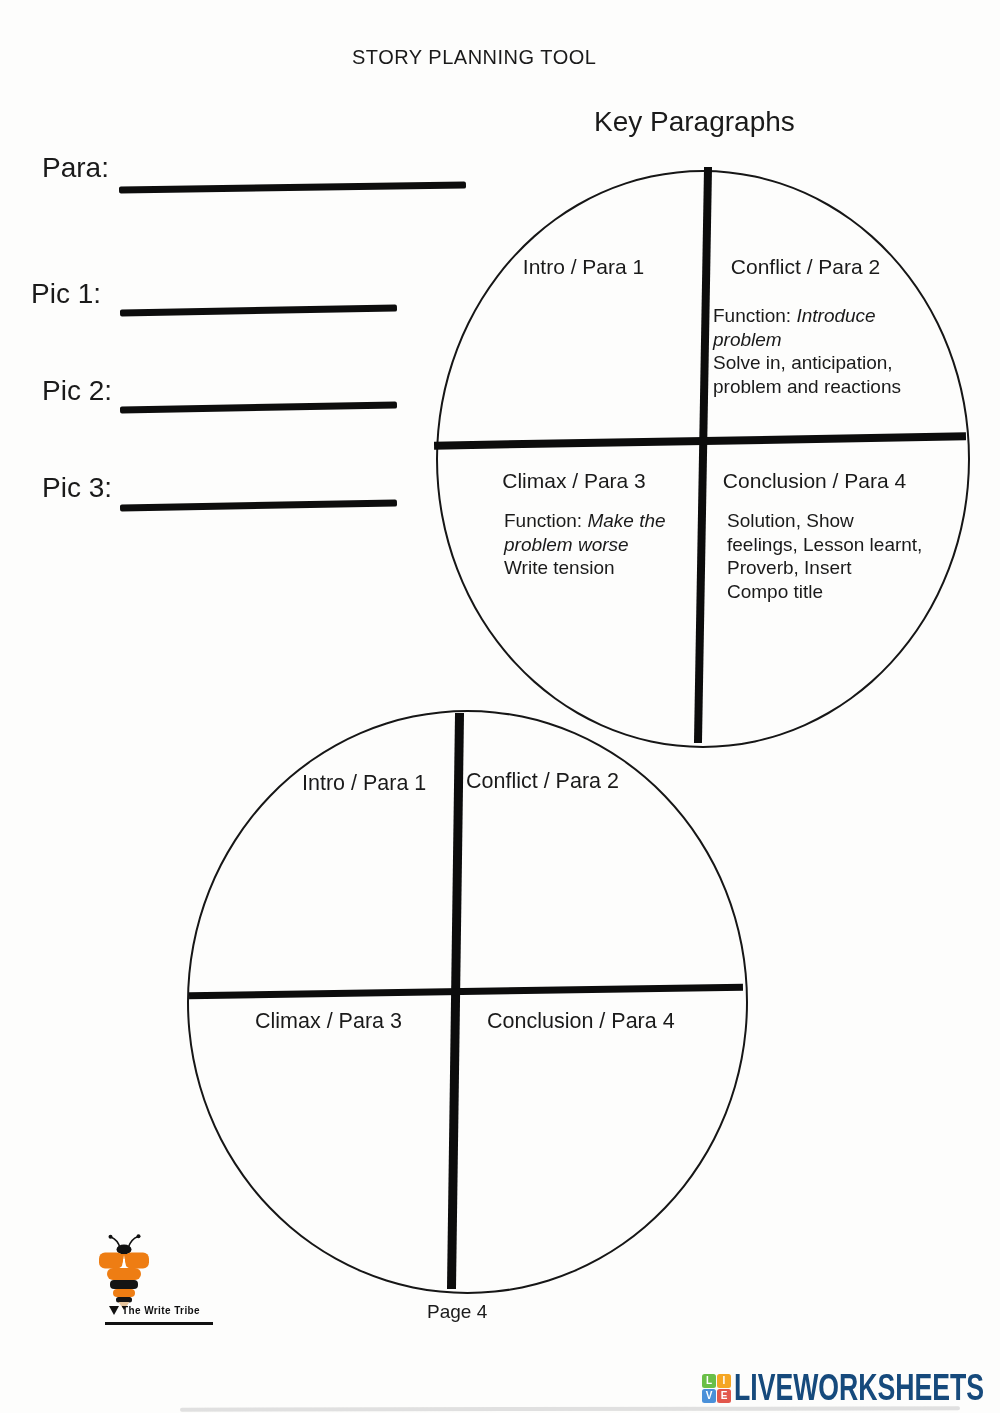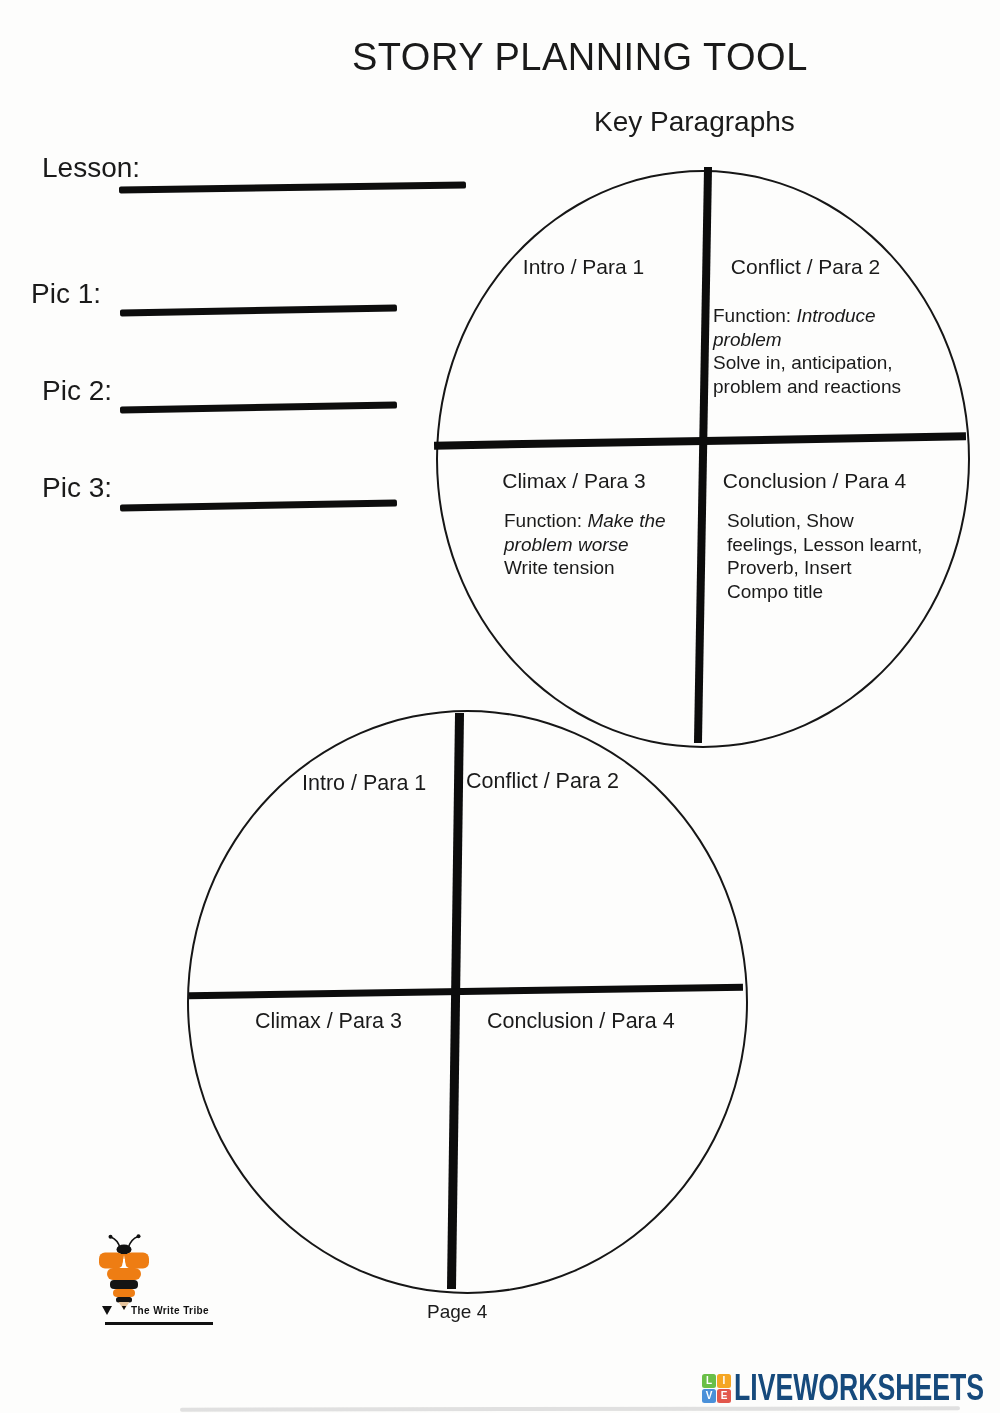--- a/index.html
+++ b/index.html
@@ -3,21 +3,21 @@
 <meta charset="utf-8">
 <style>
   html,body { margin:0; padding:0; background:#ffffff; }
   .page {
     position:relative; width:1000px; height:1413px;
     background:#fdfdfc; overflow:hidden;
     font-family:"Liberation Sans", sans-serif; color:#1a1a1a;
   }
   .abs { position:absolute; }
 
-  .page-title { left:352px; top:36px; font-size:38px; letter-spacing:.5px; white-space:nowrap; }
+  .page-title { left:352px; top:46px; font-size:20px; letter-spacing:.5px; white-space:nowrap; }
   .subtitle   { left:594px; top:106px; font-size:28px; white-space:nowrap; }
 
   .field-label { font-size:28px; white-space:nowrap; }
   .ans-line { background:#0d0d0d; border-radius:2px; }
 
   .circle-outline {
     border:2px solid #161616; border-radius:50%;
     background:transparent;
   }
   .divider { background:#0c0c0c; }
@@ -26,21 +26,21 @@
   .quad-heading { font-size:21px; text-align:center; white-space:nowrap; }
   .quad-body { font-size:19px; line-height:23.5px; }
   .fn-value { font-style:italic; }
   .quad-details { white-space:pre; }
 
   .circle-label { font-size:21.5px; white-space:nowrap; }
 
   .page-number { left:427px; top:1301px; font-size:19px; }
 
   
-  .tribe-row { left:102px; top:1305px; display:flex; align-items:center; gap:19px; }
+  .tribe-row { left:109px; top:1305px; display:flex; align-items:center; gap:3px; }
   .nib { width:0; height:0; border-left:5px solid transparent; border-right:5px solid transparent; border-top:9px solid #111; }
   .tribe-text { font-size:10px; font-weight:bold; letter-spacing:.4px; color:#111; white-space:nowrap; }
   .tribe-underline { left:105px; top:1322px; width:108px; height:3px; background:#111; }
 
   
   .lw { left:702px; top:1367px; display:flex; align-items:center; text-decoration:none; cursor:pointer; }
   .lw-grid { display:grid; grid-template-columns:14px 14px; grid-template-rows:14px 14px; gap:1px; }
   .lw-cell { border-radius:2.5px; color:#fff; font-size:10px; font-weight:bold;
              display:flex; align-items:center; justify-content:center; line-height:1; }
   .lw-word { font-weight:bold; font-size:36px; letter-spacing:0px; white-space:nowrap;
@@ -49,21 +49,21 @@
   .bottom-artifact { left:180px; top:1407px; width:780px; height:4px; background:#c9c9c9; opacity:.55; transform:rotate(-.1deg); border-radius:2px; }
 </style>
 </head>
 <body>
 
 <div class="page">
 
   <div class="abs page-title">STORY PLANNING TOOL</div>
   <div class="abs subtitle">Key Paragraphs</div>
 
-  <div class="abs field-label" style="left:42px; top:152px;">Lesson:</div>
+  <div class="abs field-label" style="left:42px; top:152px;">Para:</div>
   <div class="abs ans-line" style="left:119px; top:184px; width:347px; height:7px; transform:rotate(-0.8deg);"></div>
 
   <div class="abs field-label" style="left:31px; top:278px;">Pic 1:</div>
   <div class="abs ans-line" style="left:120px; top:307px; width:277px; height:7px; transform:rotate(-1deg);"></div>
 
   <div class="abs field-label" style="left:42px; top:375px;">Pic 2:</div>
   <div class="abs ans-line" style="left:120px; top:404px; width:277px; height:7px; transform:rotate(-1deg);"></div>
 
   <div class="abs field-label" style="left:42px; top:472px;">Pic 3:</div>
   <div class="abs ans-line" style="left:120px; top:502px; width:277px; height:7px; transform:rotate(-1deg);"></div>

